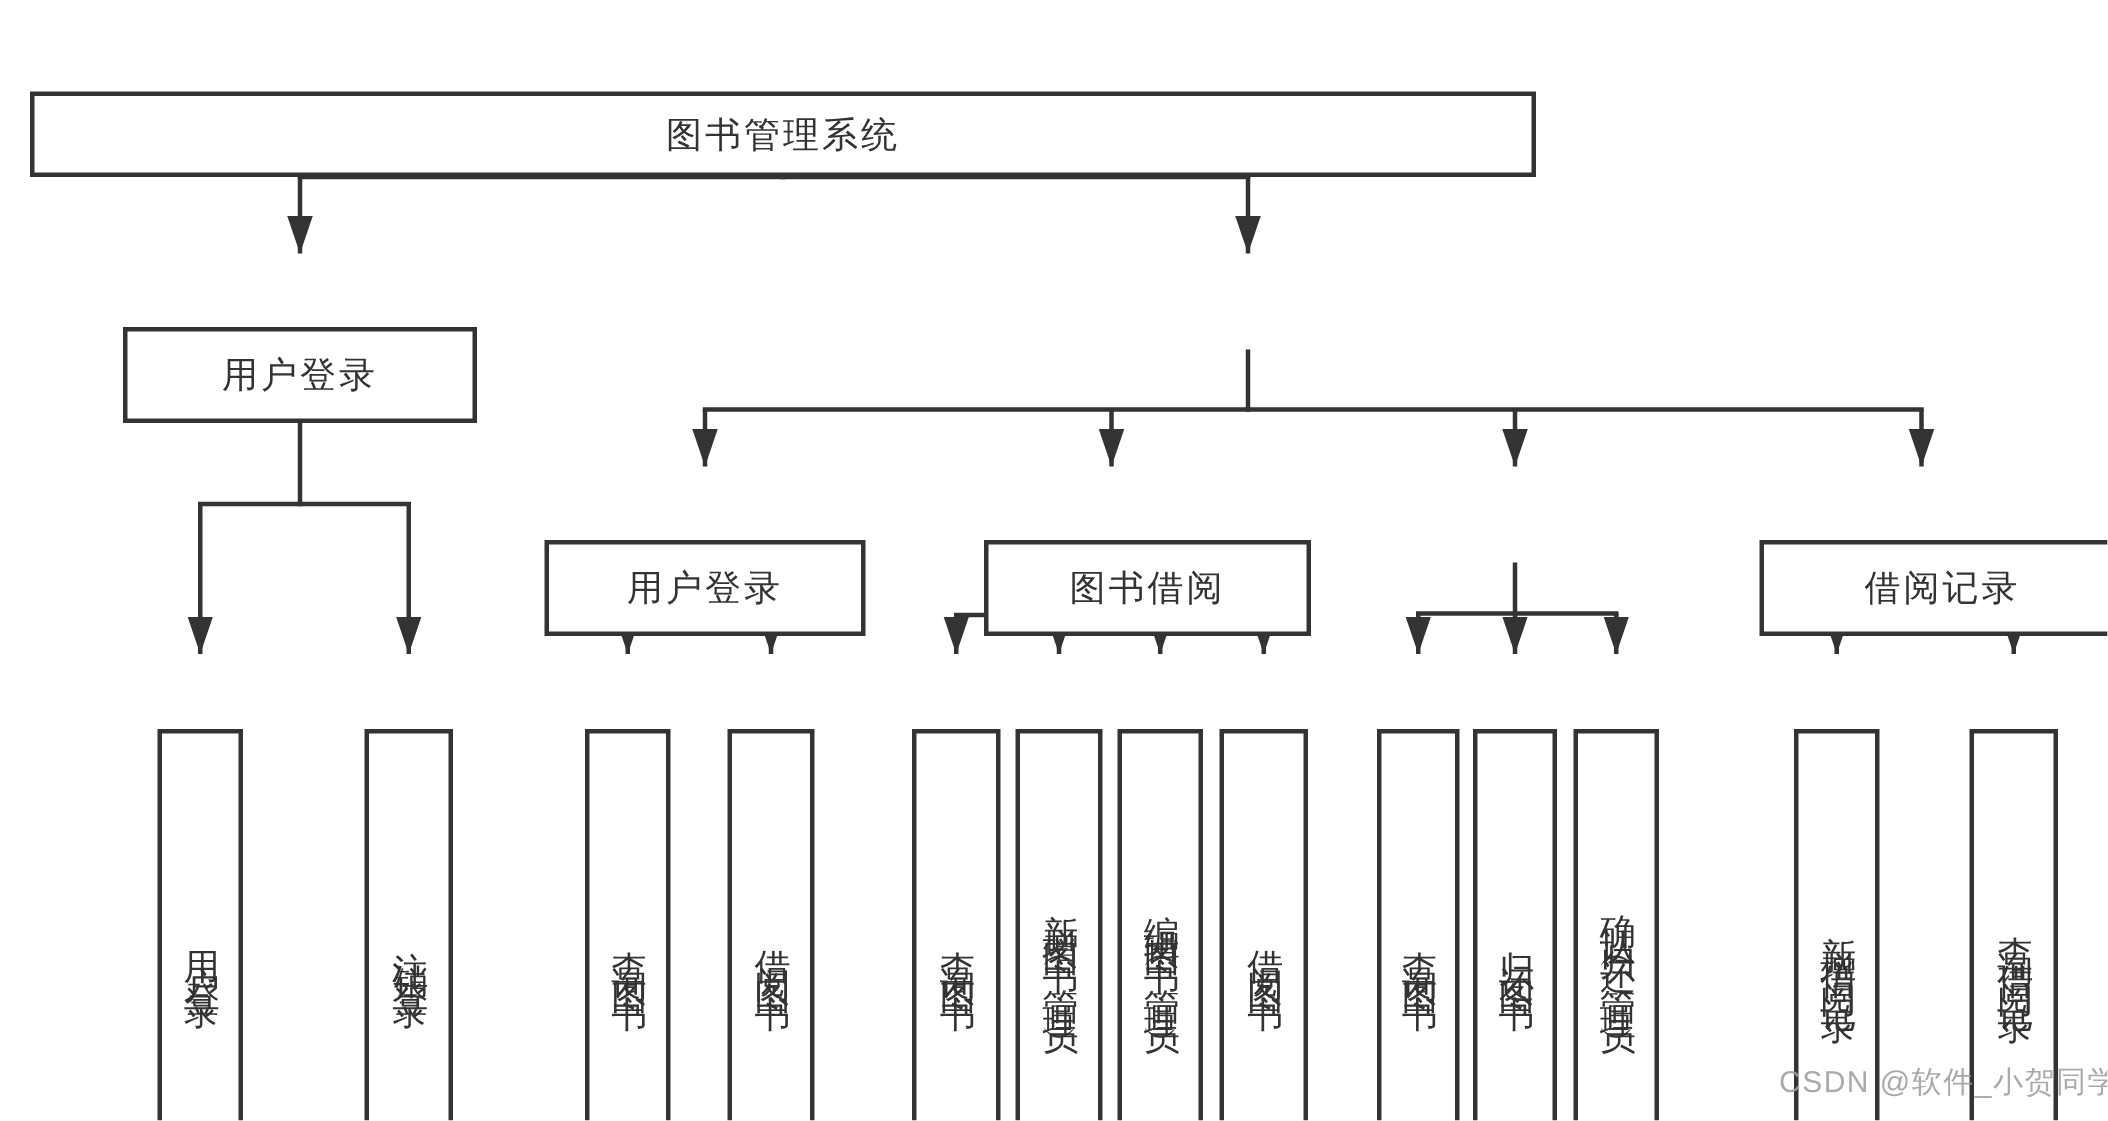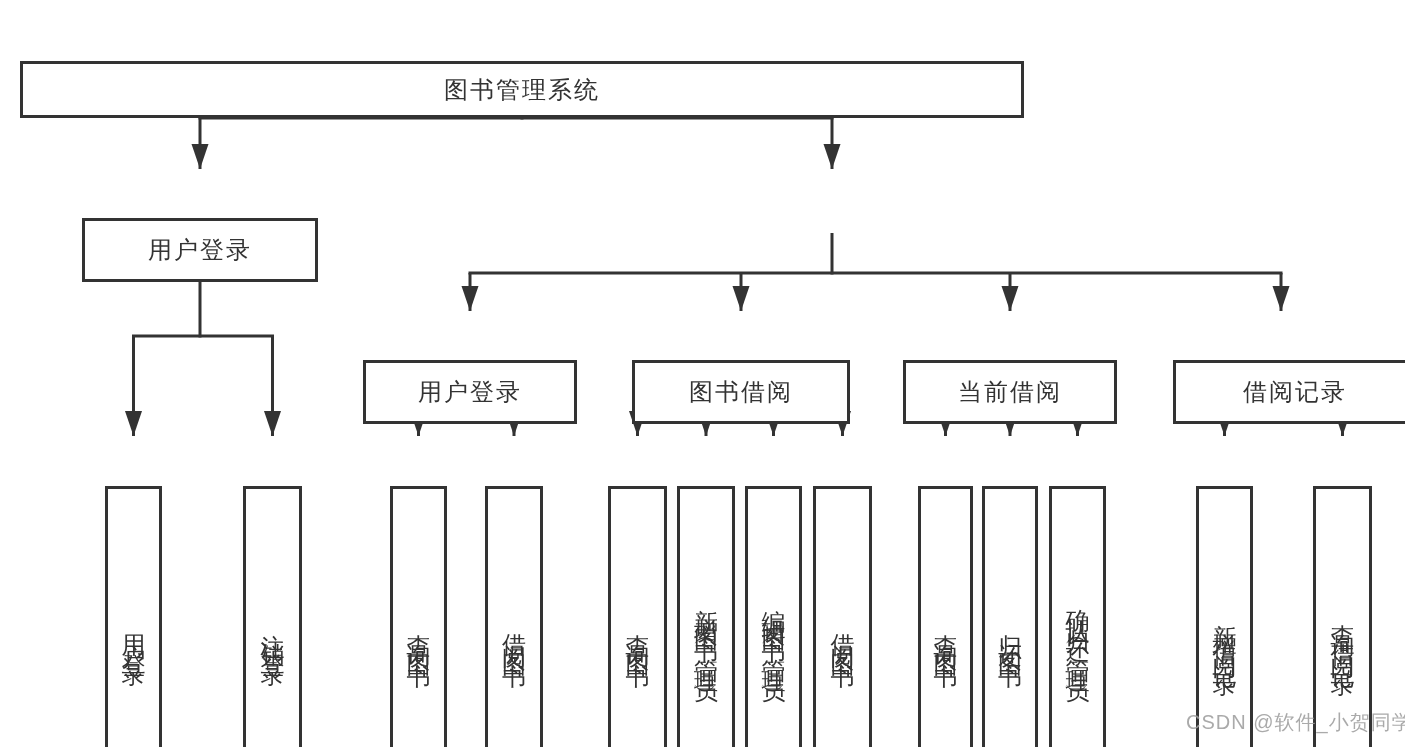--- a/index.html
+++ b/index.html
@@ -88,25 +88,22 @@
     <span>图书管理系统</span>
   </div>
 
   <div class="box" style="left:82px;top:170px;width:236px;height:64px">
     <span>用户登录</span>
   </div>
 
   <div class="box" style="left:363px;top:312px;width:214px;height:64px">
     <span>用户登录</span>
   </div>
-  <div class="box" style="left:632px;top:312px;width:218px;height:64px">
+  <div class="box" style="left:656px;top:312px;width:218px;height:64px">
     <span>图书借阅</span>
-  </div>
-  <div class="box" style="left:903px;top:312px;width:214px;height:64px">
-    <span>当前借阅</span>
   </div>
   <div class="box" style="left:1173px;top:312px;width:244px;height:64px">
     <span>借阅记录</span>
   </div>
 
   <div class="box v" style="left:105px;top:438px;width:57px;height:297px">
     <span>用户登录</span>
   </div>
   <div class="box v" style="left:243px;top:438px;width:59px;height:297px">
     <span>注销登录</span>

